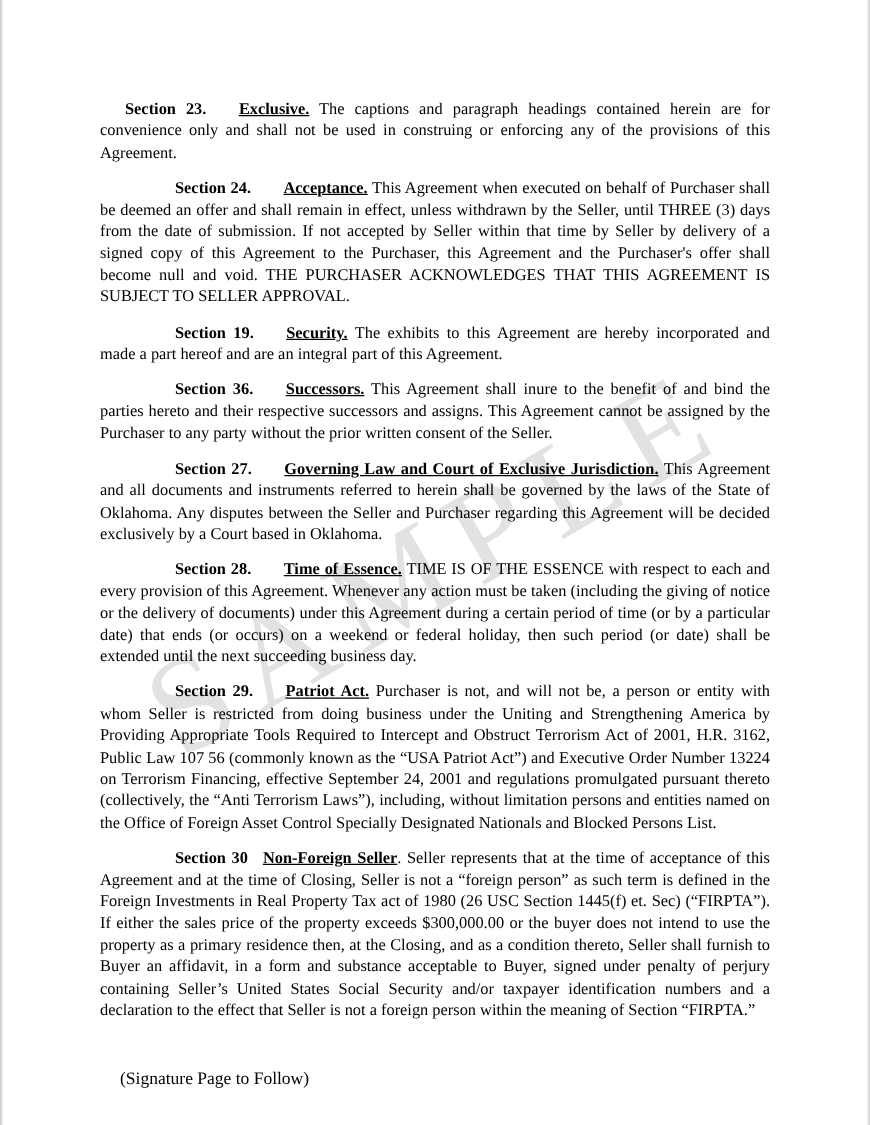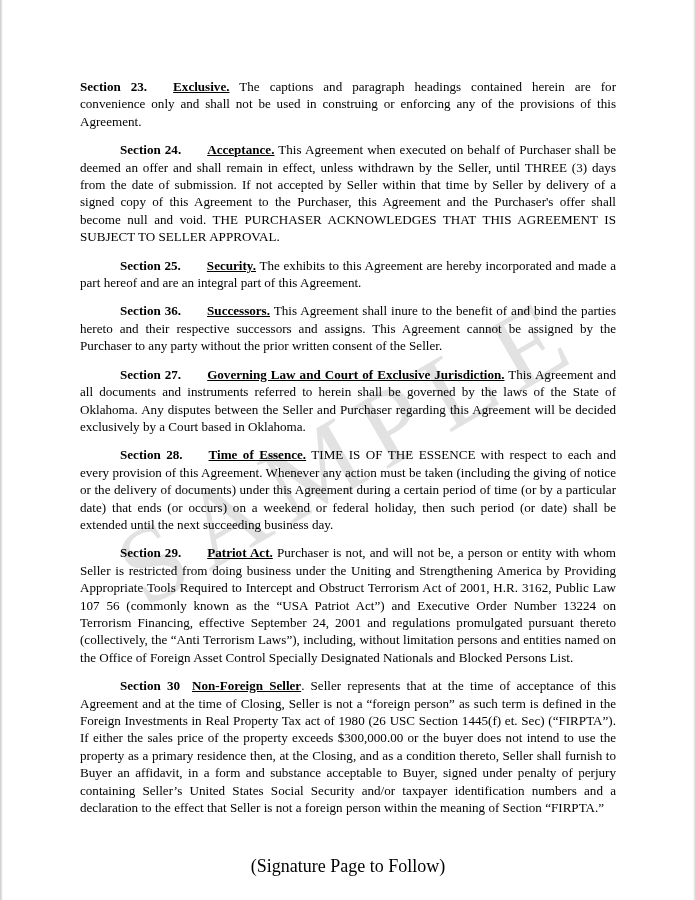--- a/index.html
+++ b/index.html
@@ -65,37 +65,37 @@
     text-align: justify;
     text-justify: inter-word;
     hyphens: none;
   }
   p.para.indent {
     text-indent: 40px;
     font-family: Liberation Serif, serif;
   }
   .sec-num {
     font-weight: bold;
+    margin-left: 20px;
   }
   .sec-title {
     font-weight: bold;
     text-decoration: underline;
   }
   .sp-wide {
     display: inline-block;
     width: 26px;
   }
   .sp-med {
     display: inline-block;
     width: 12px;
   }
   .center {
-    text-align: center;
     margin: 16px;
-    font-size: 18px;
+    font-size: 14px;
   }
   .sig-line {
     margin-top: 40px;
   }
   .footer-dash {
     margin-top: 44px;
     text-align: center;
     font-size: 12px;
   }
 </style>
@@ -111,21 +111,21 @@
 
     <p class="para">
       <span class="sec-num">Section 23.</span><span class="sp-wide"></span><span class="sec-title">Exclusive.</span><span>  The captions and paragraph headings contained herein are for convenience only and shall not be used in construing or enforcing any of the provisions of this Agreement.</span>
     </p>
 
     <p class="para indent">
       <span class="sec-num">Section 24.</span><span class="sp-wide"></span><span class="sec-title">Acceptance.</span><span>  This Agreement when executed on behalf of Purchaser shall be deemed an offer and shall remain in effect, unless withdrawn by the Seller, until THREE (3) days from the date of submission.  If not accepted by Seller within that time by Seller by delivery of a signed copy of this Agreement to the Purchaser, this Agreement and the Purchaser's offer shall become null and void.  THE PURCHASER ACKNOWLEDGES THAT THIS AGREEMENT IS SUBJECT TO SELLER APPROVAL.</span>
     </p>
 
     <p class="para indent">
-      <span class="sec-num">Section 25.</span><span class="sp-wide"></span><span class="sec-title">Security.</span><span>  The exhibits to this Agreement are hereby incorporated and made a part hereof and are an integral part of this Agreement.</span>
+      <span class="sec-num">Section 19.</span><span class="sp-wide"></span><span class="sec-title">Security.</span><span>  The exhibits to this Agreement are hereby incorporated and made a part hereof and are an integral part of this Agreement.</span>
     </p>
 
     <p class="para indent">
       <span class="sec-num">Section 36.</span><span class="sp-wide"></span><span class="sec-title">Successors.</span><span>  This Agreement shall inure to the benefit of and bind the parties hereto and their respective successors and assigns.  This Agreement cannot be assigned by the Purchaser to any party without the prior written consent of the Seller.</span>
     </p>
 
     <p class="para indent">
       <span class="sec-num">Section 27.</span><span class="sp-wide"></span><span class="sec-title">Governing Law and Court of Exclusive Jurisdiction.</span><span>  This Agreement and all documents and instruments referred to herein shall be governed by the laws of the State of Oklahoma.  Any disputes between the Seller and Purchaser regarding this Agreement will be decided exclusively by a Court based in Oklahoma.</span>
     </p>
 

